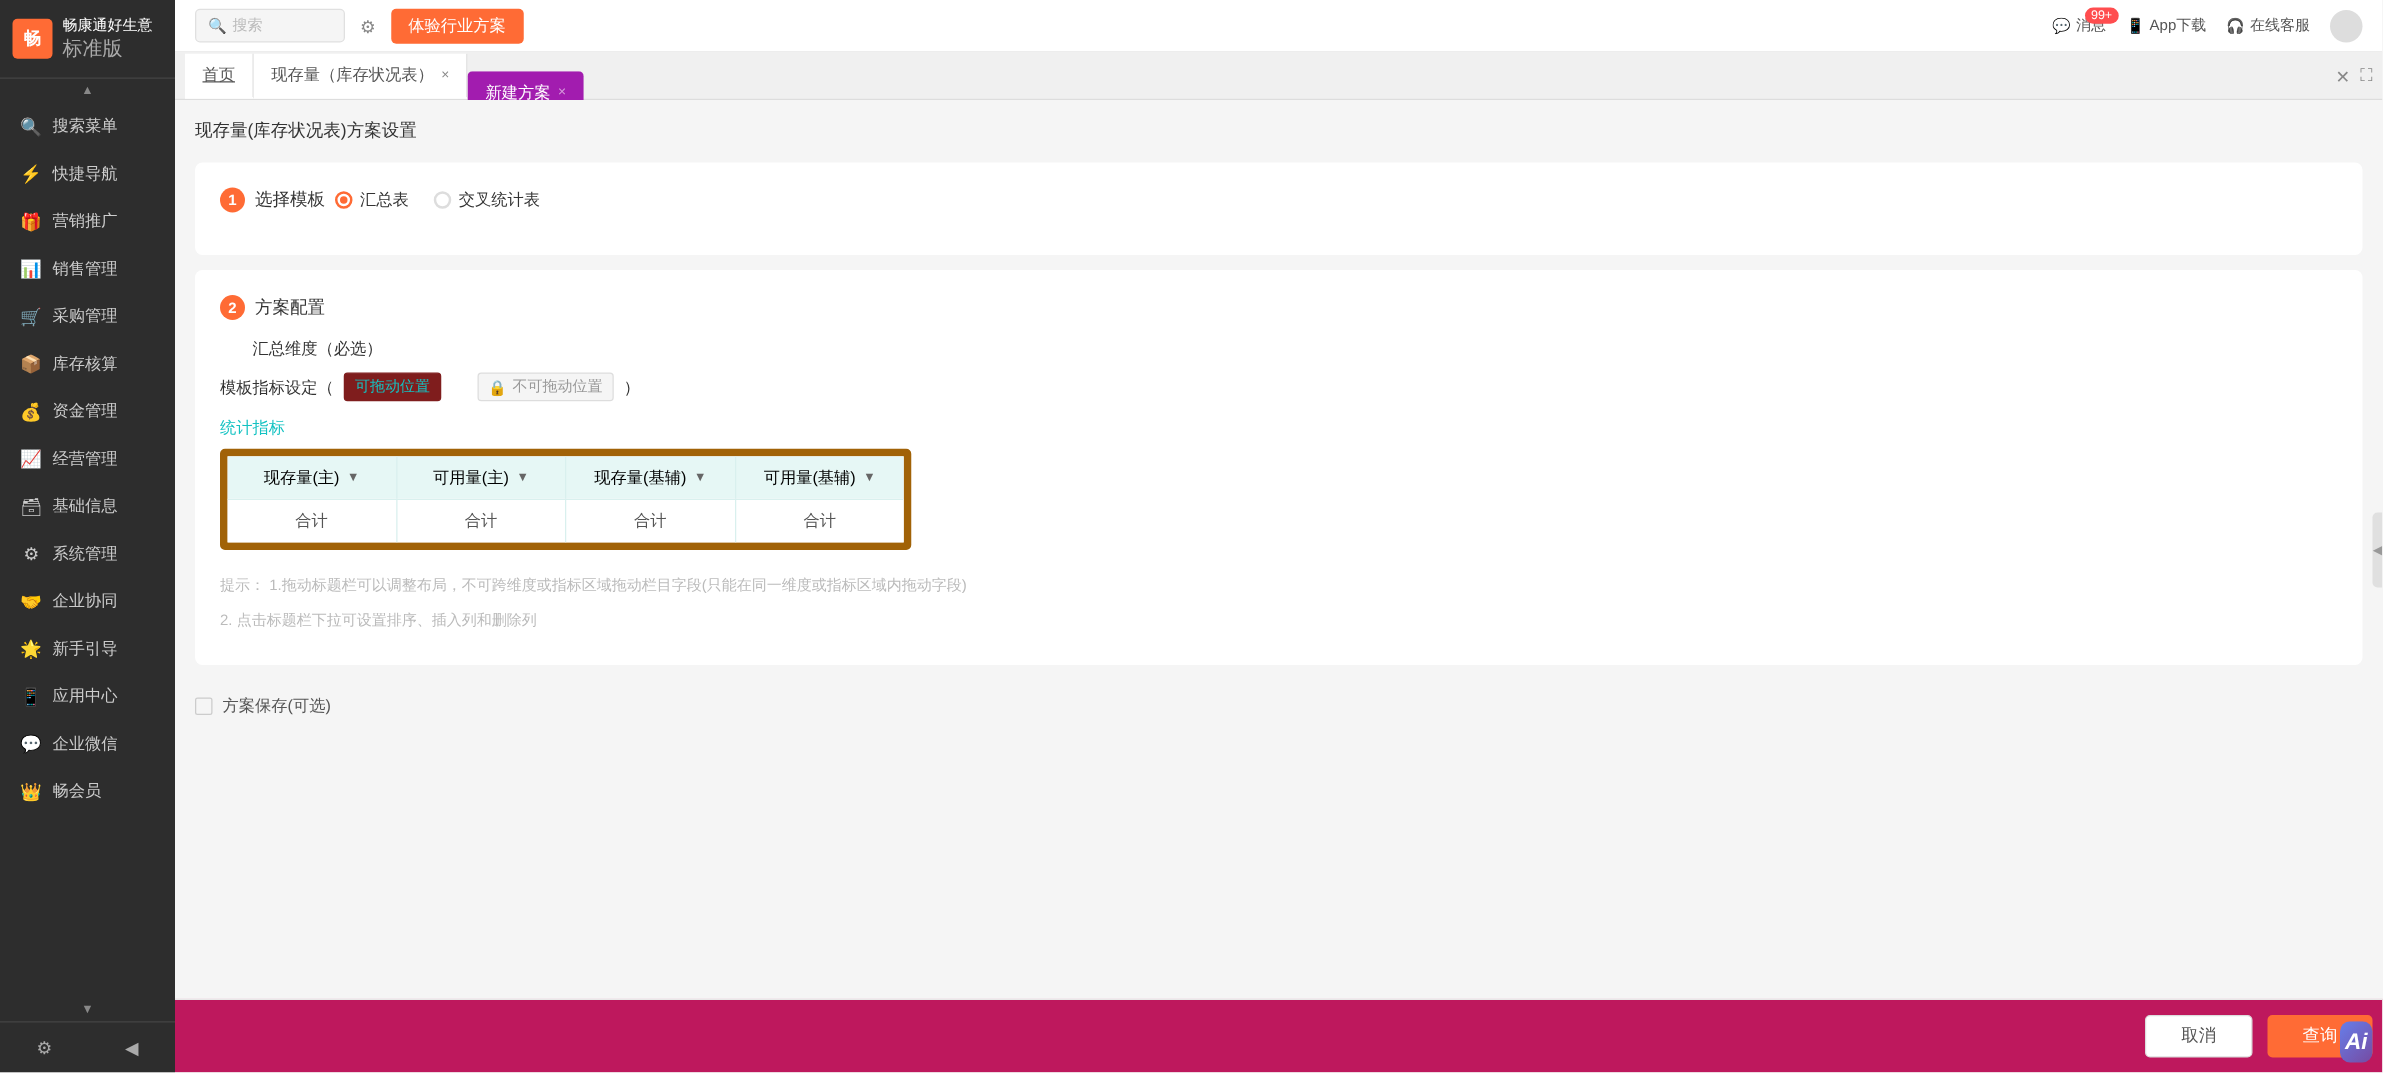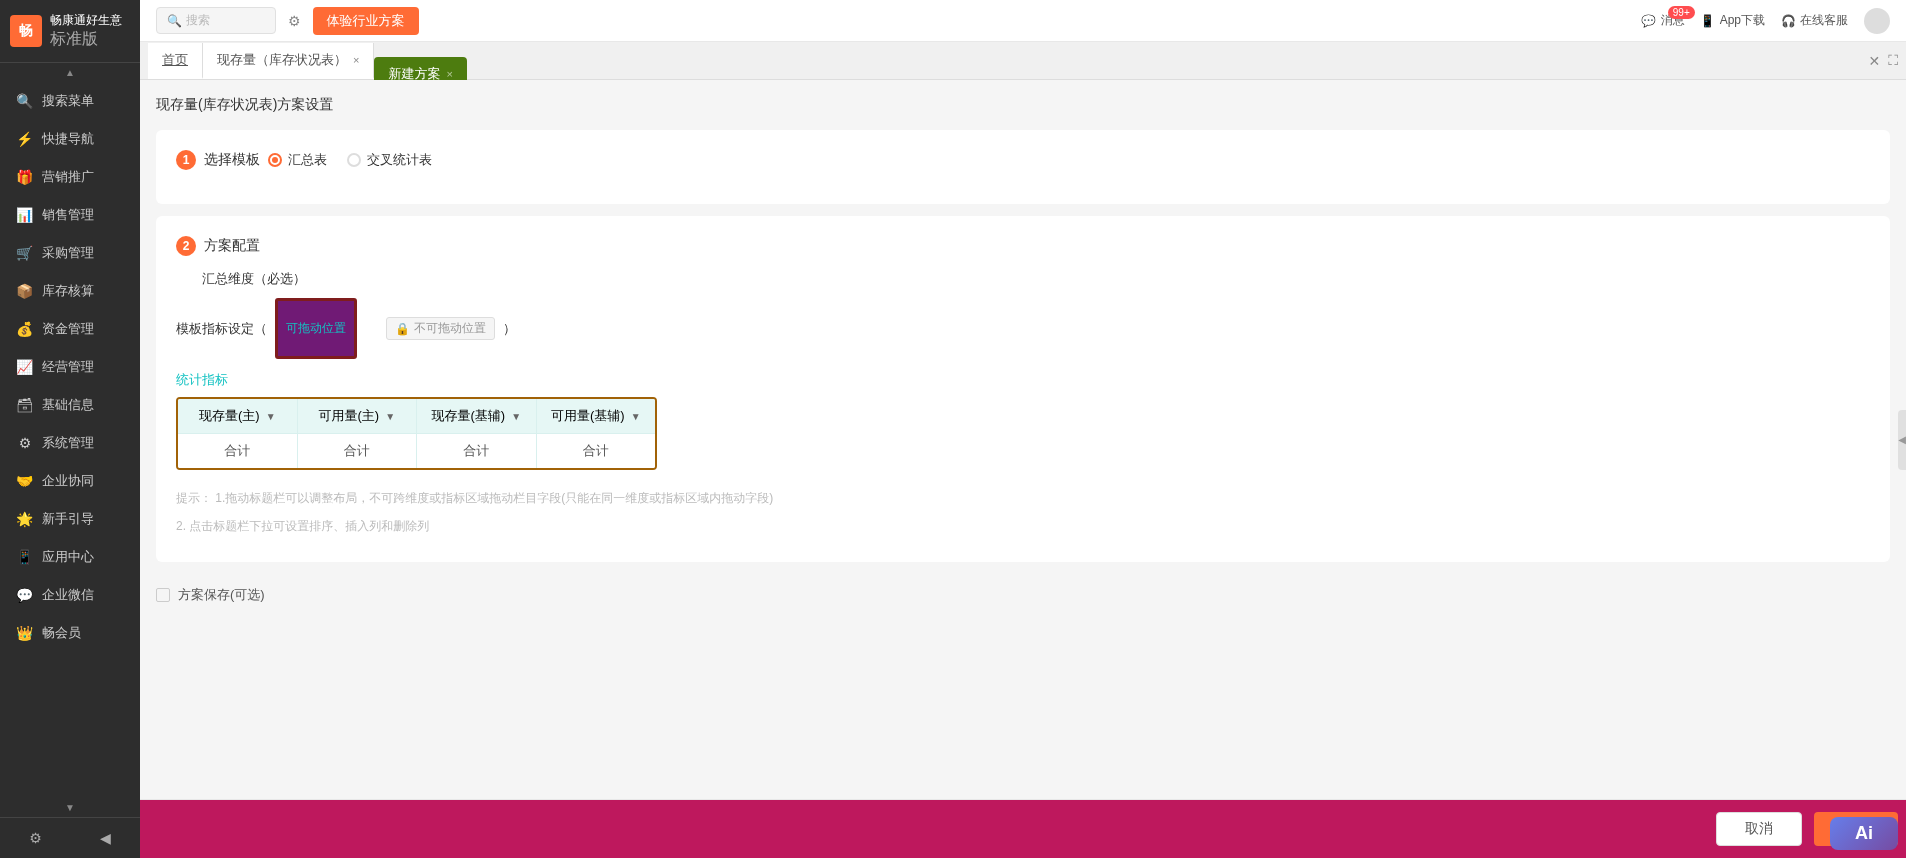--- a/index.html
+++ b/index.html
@@ -182,21 +182,21 @@
       padding: 8px 14px;
       font-size: 13px;
       color: #555;
       cursor: pointer;
       display: flex;
       align-items: center;
       gap: 6px;
       border-bottom: 2px solid transparent;
     }
     .tab.active {
-      background: #4d7c0f;
+      background: #a21caf;
       color: #fff;
       border-radius: 4px 4px 0 0;
       margin-top: 28px;
     }
     .tab-home { color: #555; font-size: 13px; text-decoration: underline; }
     .tab-close {
       font-size: 11px;
       cursor: pointer;
       opacity: 0.7;
     }
@@ -330,24 +330,24 @@
     
     .template-settings {
       font-size: 13px;
       color: #333;
       margin-bottom: 12px;
       display: flex;
       align-items: center;
       gap: 8px;
     }
     .tag-draggable {
-      background: #701a75;
-      border: 3px solid #7f1d1d;
+      background: #7f1d1d;
+      border: 1px solid #7f1d1d;
       border-radius: 3px;
-      padding: 19px 8px;
+      padding: 2px 8px;
       font-size: 12px;
       color: #13c2c2;
     }
     .tag-no-drag {
       background: #f5f5f5;
       border: 1px solid #ddd;
       border-radius: 3px;
       padding: 2px 8px;
       font-size: 12px;
       color: #999;
@@ -359,24 +359,24 @@
       font-size: 12px;
     }
 
     
     .stats-section-title {
       font-size: 13px;
       color: #13c2c2;
       margin-bottom: 8px;
     }
     .stats-table {
-      border: 2px solid #a16207;
+      border: 6px solid #a16207;
       border-radius: 4px;
       overflow: hidden;
-      width: 481px;
+      width: 553px;
     }
     .stats-table-header {
       display: flex;
       background: #e6f7f5;
     }
     .stats-col {
       flex: 1;
       padding: 8px 12px;
       border-right: 1px solid #d9f0ee;
       display: flex;
@@ -480,23 +480,24 @@
     }
 
     
     .ai-badge {
       position: fixed;
       bottom: 8px;
       right: 8px;
       background: linear-gradient(135deg, #667eea 0%, #764ba2 100%);
       color: white;
       border-radius: 8px;
-      padding: 6px 25px;
+      padding: 6px 4px;
       font-size: 18px;
       font-weight: bold;
+      font-style: italic;
       cursor: pointer;
     }
 
     
     .sidebar-nav::-webkit-scrollbar { width: 4px; }
     .sidebar-nav::-webkit-scrollbar-thumb { background: #555; border-radius: 2px; }
 
     .tab-normal {
       background: #fff;
       border-right: 1px solid #ddd;

